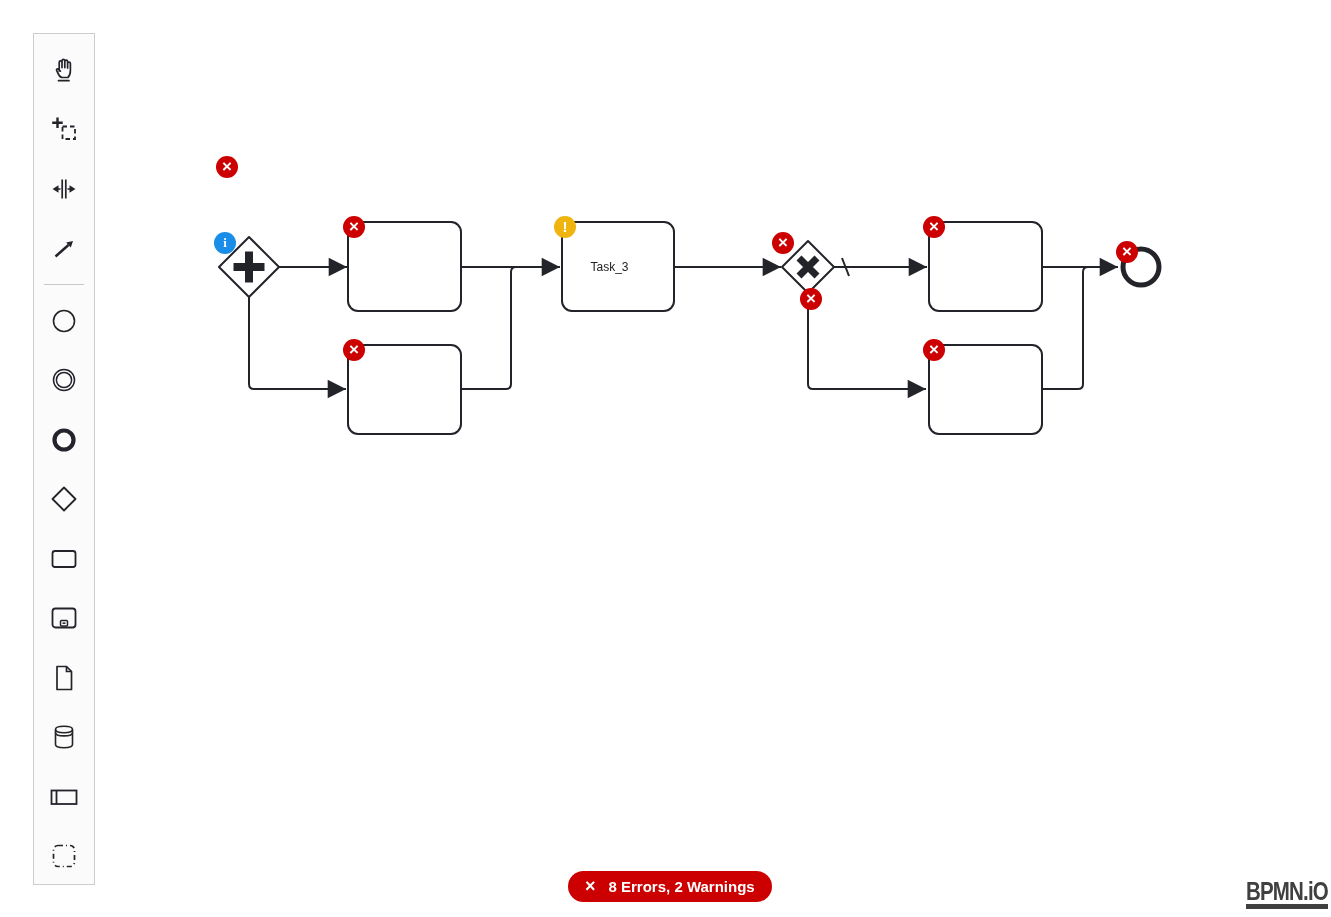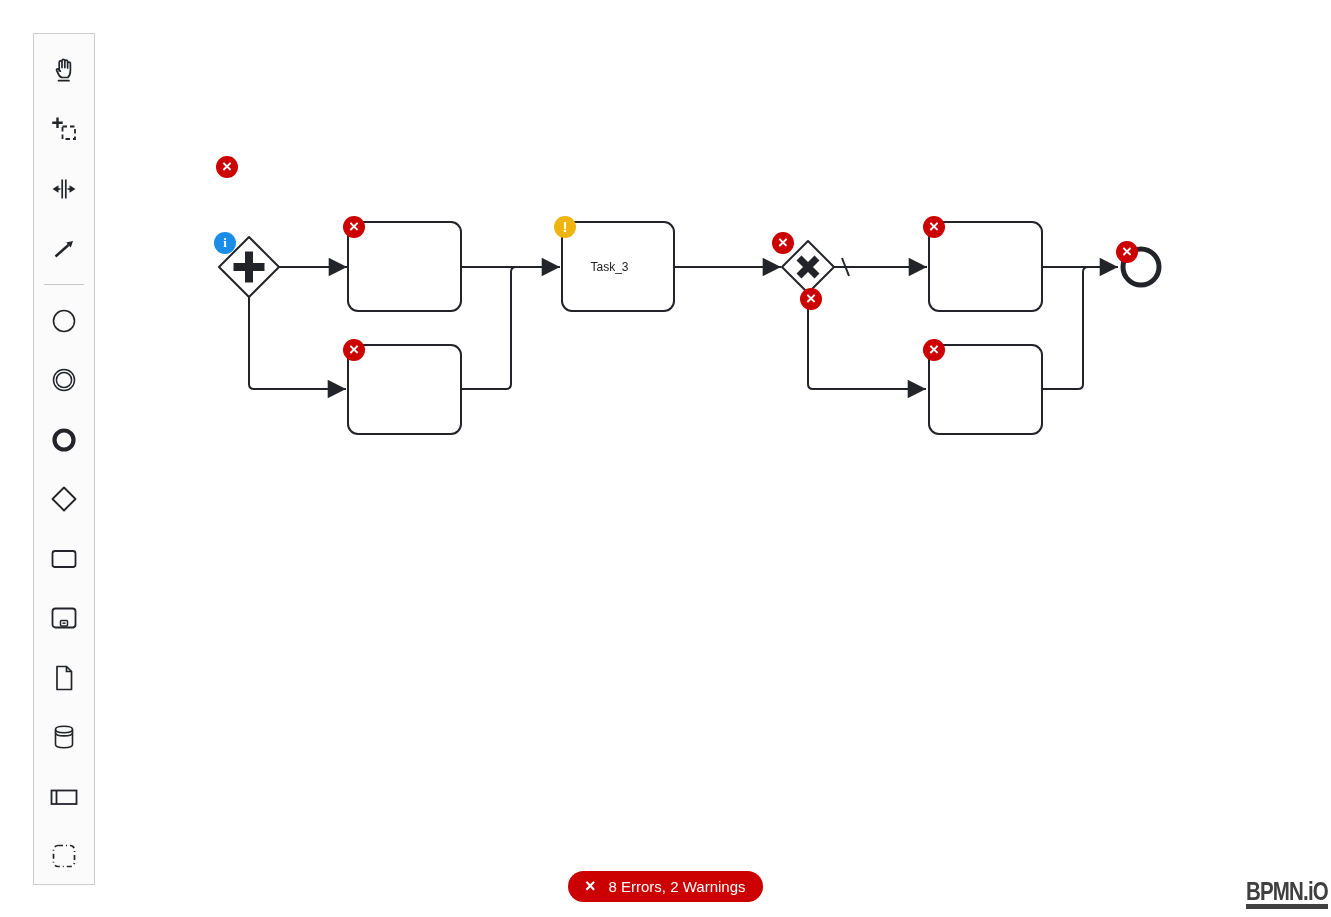--- a/index.html
+++ b/index.html
@@ -25,21 +25,21 @@
     line-height:22px;user-select:none;}
   .badge.error{background:#cc0000;font-size:17px;}
   .badge.warning{background:#f0b40f;font-size:15px;}
   .badge.info{background:#1a8de8;font-size:13px;font-family:"Liberation Serif",serif;}
 
   
   .status-pill{position:absolute;left:568px;top:871px;height:31px;border-radius:16px;
     background:#cc0000;color:#ffffff;display:inline-flex;align-items:center;gap:13px;
     padding:0 17px;z-index:20;cursor:pointer;}
   .status-pill .pill-icon{font-size:18px;font-weight:bold;line-height:31px;}
-  .status-pill .pill-text{font-size:15px;font-weight:normal;white-space:nowrap;}
+  .status-pill .pill-text{font-size:15px;font-weight:bold;white-space:nowrap;}
 
   
   .logo{position:absolute;right:3px;bottom:8px;z-index:20;display:flex;flex-direction:column;
     transform:scaleX(0.82);transform-origin:right center;cursor:pointer;}
   .logo .logo-text{font-size:25px;font-weight:bold;color:#404040;letter-spacing:-1px;line-height:24px;}
   .logo .logo-bar{height:5px;background:#404040;margin-top:1px;}
 </style>
 </head>
 <body>
 

